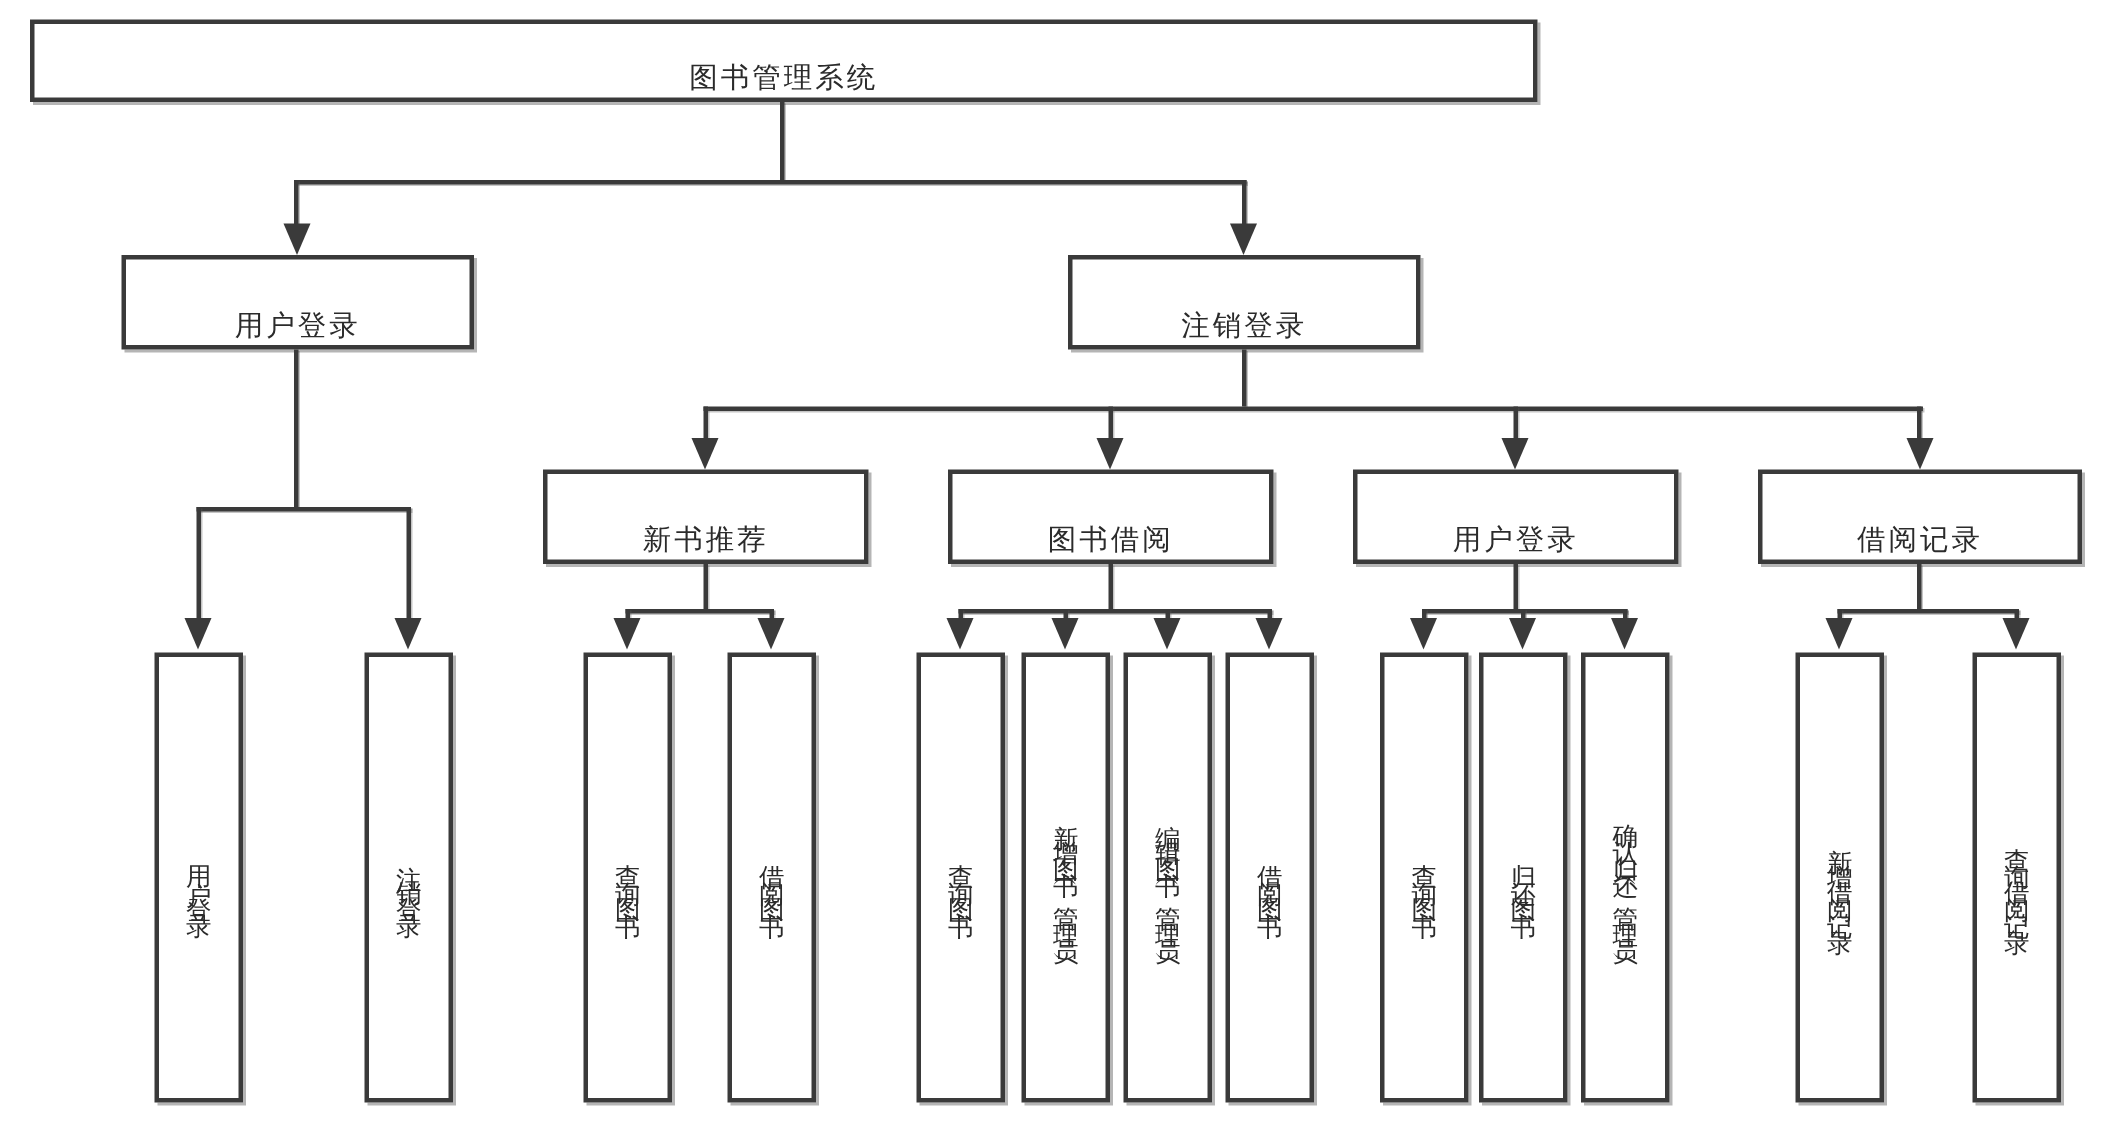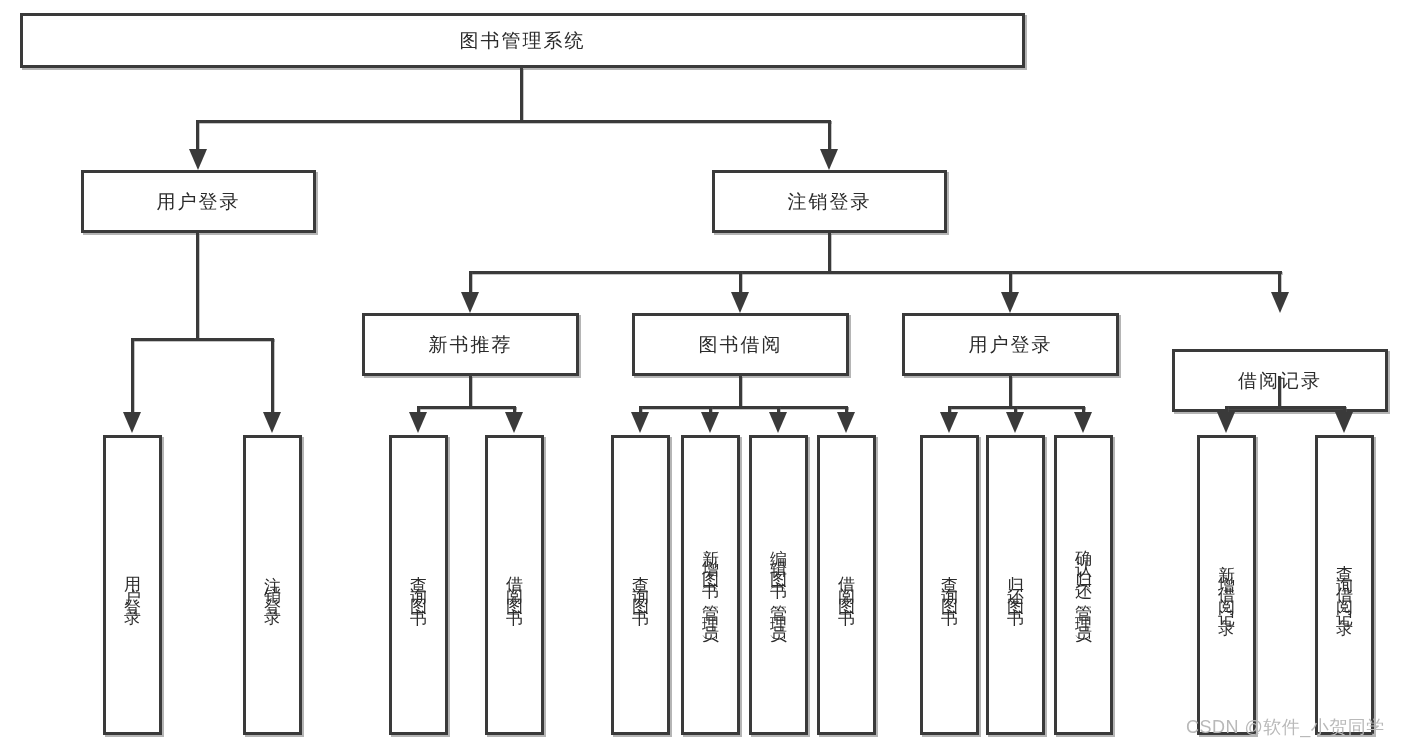--- a/index.html
+++ b/index.html
@@ -5,21 +5,21 @@
   html,body{margin:0;padding:0;background:#ffffff;}
   body{font-family:"Liberation Sans",sans-serif;}
   .diagram{position:relative;width:1405px;height:747px;background:#fff;overflow:hidden;}
 
   .box{
     position:absolute;box-sizing:border-box;background:#fff;
     border:3px solid #3a3a3a;box-shadow:2px 2px 0 rgba(90,90,90,.45);
     display:flex;align-items:center;justify-content:center;
     color:#2b2b2b;font-size:19px;letter-spacing:2px;
   }
-  .hbox{height:63px;}
+  .hbox{height:63px;align-items:flex-end;}
   .vbox{
     top:435px;width:59px;height:300px;
     font-size:17px;letter-spacing:11px;
   }
   .vbox .vtext{
     writing-mode:vertical-rl;text-orientation:mixed;
     max-height:290px;line-height:1;
   }
   .line{position:absolute;background:#3a3a3a;box-shadow:1px 1px 0 rgba(90,90,90,.35);}
   .arrow{
@@ -75,21 +75,21 @@
 
   <div class="box hbox" style="left:362px;top:313px;width:217px;">
     <span>新书推荐</span>
   </div>
   <div class="box hbox" style="left:632px;top:313px;width:217px;">
     <span>图书借阅</span>
   </div>
   <div class="box hbox" style="left:902px;top:313px;width:217px;">
     <span>用户登录</span>
   </div>
-  <div class="box hbox" style="left:1172px;top:313px;width:216px;margin-top:36px;">
+  <div class="box hbox" style="left:1172px;top:313px;width:216px;">
     <span>借阅记录</span>
   </div>
 
   <div class="line" style="left:469px;top:376px;width:3px;height:30px;"></div>
   <div class="line" style="left:417px;top:406px;width:99px;height:3px;"></div>
   <div class="line" style="left:417px;top:406px;width:3px;height:8px;"></div>
   <div class="arrow" style="left:409px;top:412px;"></div>
   <div class="line" style="left:513px;top:406px;width:3px;height:8px;"></div>
   <div class="arrow" style="left:505px;top:412px;"></div>
 
@@ -153,15 +153,14 @@
   <div class="box vbox" style="left:1054px;">
     <span class="vtext">确认归还（管理员）</span>
   </div>
   <div class="box vbox" style="left:1197px;">
     <span class="vtext">新增借阅记录</span>
   </div>
   <div class="box vbox" style="left:1315px;">
     <span class="vtext">查询借阅记录</span>
   </div>
 
-  <div class="watermark">CSDN @软件_小贺同学</div>
 
 </div>
 
 </body></html>

